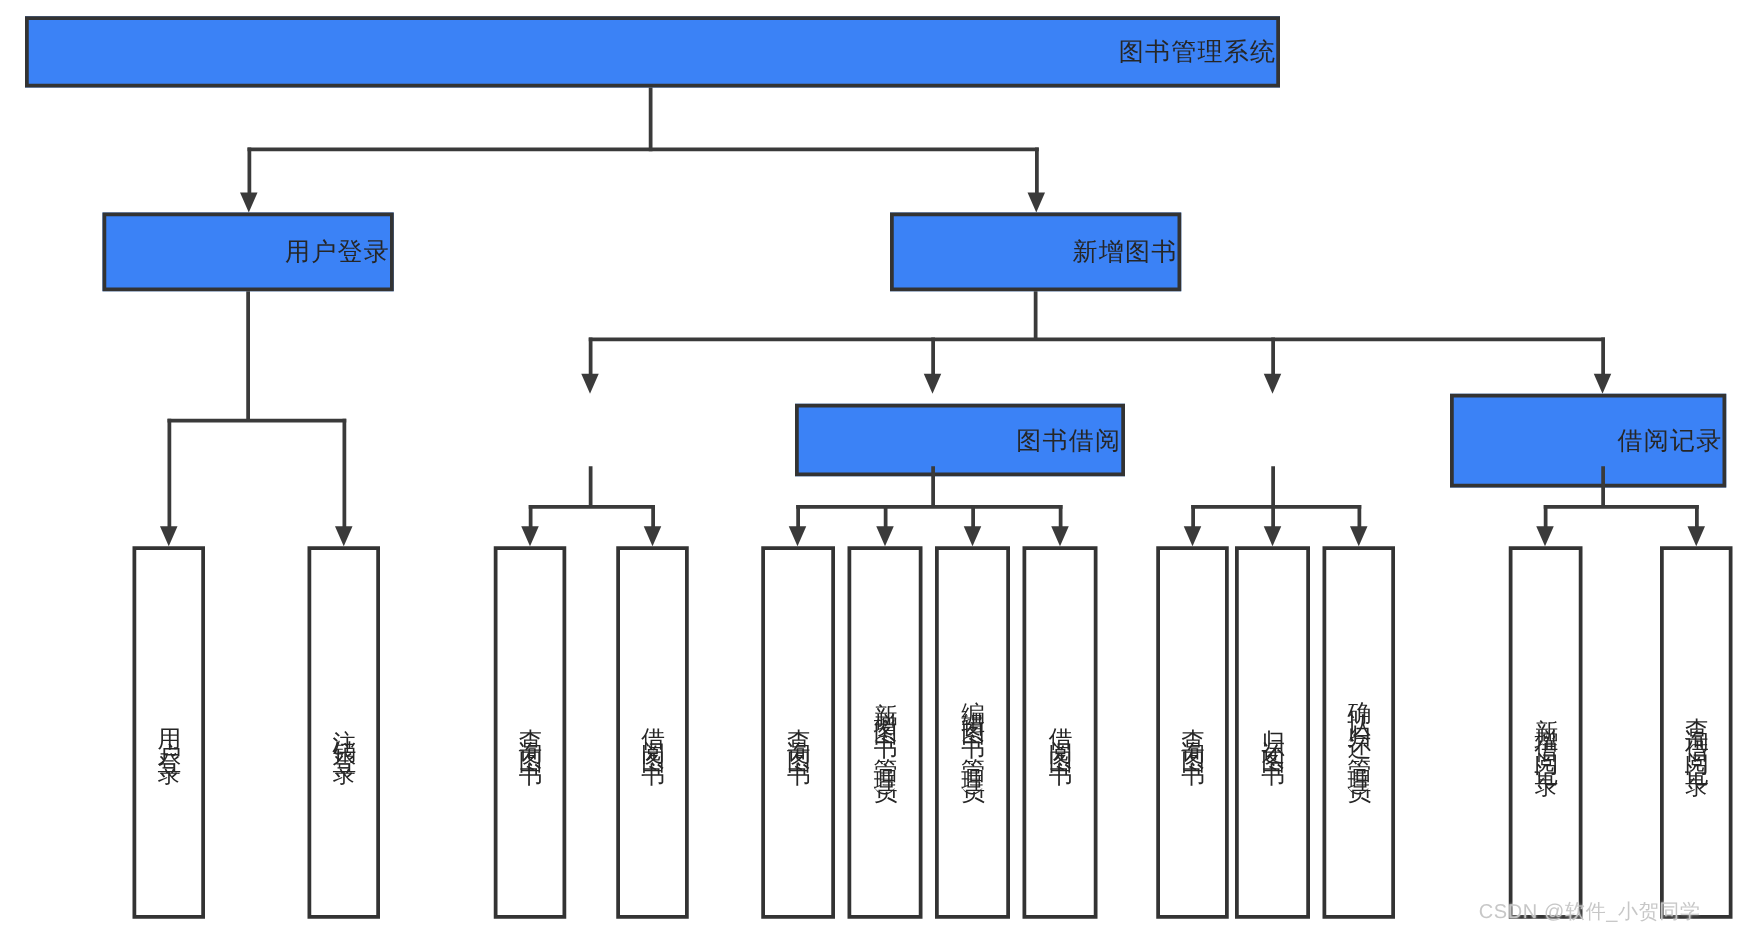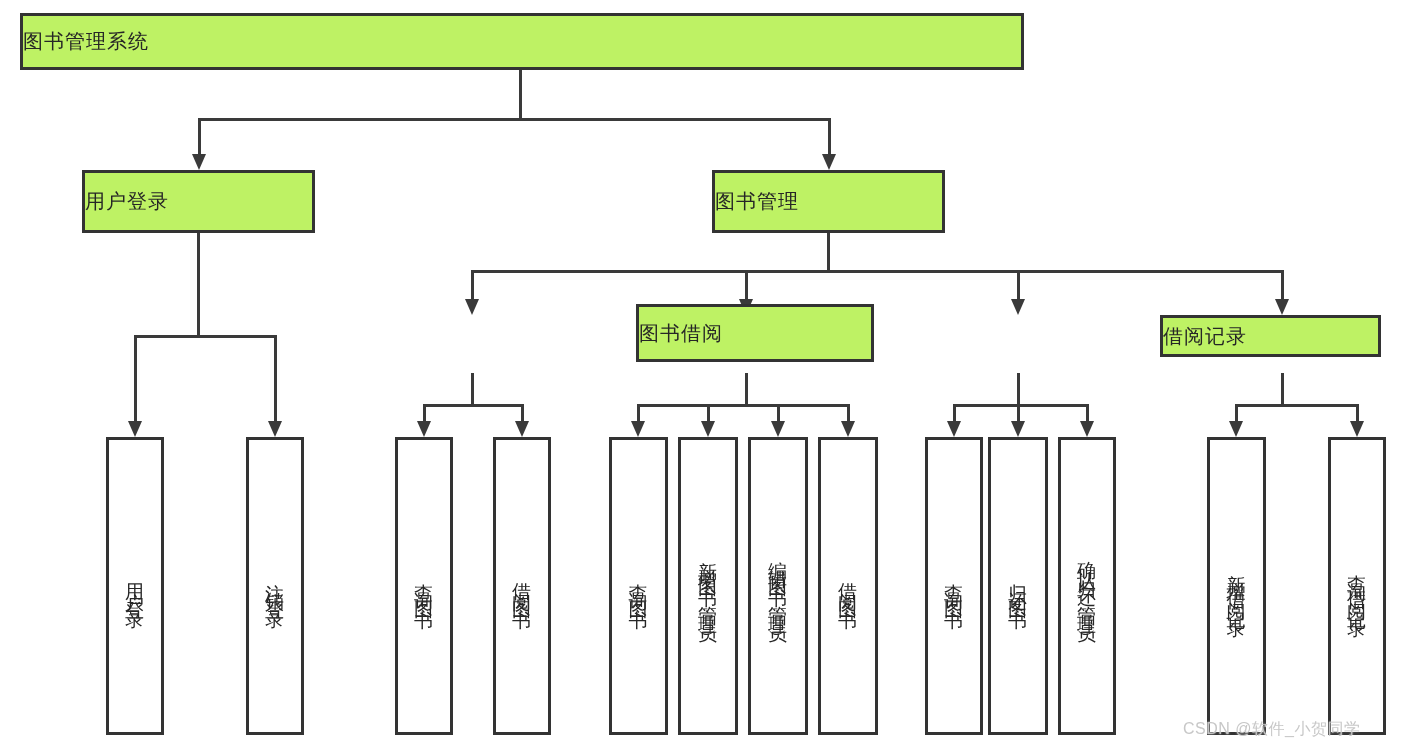--- a/index.html
+++ b/index.html
@@ -7,22 +7,22 @@
     position:relative;
     width:1405px;height:747px;
     background:#ffffff;
     font-family:"Liberation Sans", sans-serif;
     overflow:hidden;
   }
   .box{
     position:absolute;
     box-sizing:border-box;
     border:3px solid #333333;
-    background:#bef264;
-    display:flex;align-items:center;justify-content:flex-start;
+    background:#3b82f6;
+    display:flex;align-items:center;justify-content:flex-end;
     color:#262626;
     font-size:20px;
     letter-spacing:1px;
   }
   .vbox{
     position:absolute;
     box-sizing:border-box;
     border:3px solid #333333;
     background:#ffffff;
     display:flex;align-items:center;justify-content:center;
@@ -68,45 +68,45 @@
   <div class="h" style="left:198px;top:118px;width:633px;"></div>
   <div class="v" style="left:198px;top:118px;height:38px;"></div>
   <div class="arw" style="left:192px;top:154px;"></div>
   <div class="v" style="left:828px;top:118px;height:38px;"></div>
   <div class="arw" style="left:822px;top:154px;"></div>
 
   <div class="box" style="left:82px;top:170px;width:233px;height:63px;">
     <span>用户登录</span>
   </div>
   <div class="box" style="left:712px;top:170px;width:233px;height:63px;">
-    <span>图书管理</span>
+    <span>新增图书</span>
   </div>
 
   <div class="v" style="left:197px;top:233px;height:104px;"></div>
   <div class="h" style="left:134px;top:335px;width:143px;"></div>
   <div class="v" style="left:134px;top:335px;height:88px;"></div>
   <div class="arw" style="left:128px;top:421px;"></div>
   <div class="v" style="left:274px;top:335px;height:88px;"></div>
   <div class="arw" style="left:268px;top:421px;"></div>
 
   <div class="v" style="left:827px;top:233px;height:39px;"></div>
   <div class="h" style="left:471px;top:270px;width:813px;"></div>
   <div class="v" style="left:471px;top:270px;height:32px;"></div>
   <div class="arw" style="left:465px;top:299px;"></div>
   <div class="v" style="left:745px;top:270px;height:32px;"></div>
   <div class="arw" style="left:739px;top:299px;"></div>
   <div class="v" style="left:1017px;top:270px;height:32px;"></div>
   <div class="arw" style="left:1011px;top:299px;"></div>
   <div class="v" style="left:1281px;top:270px;height:32px;"></div>
   <div class="arw" style="left:1275px;top:299px;"></div>
 
-  <div class="box" style="left:636px;top:304px;width:238px;height:58px;">
+  <div class="box" style="left:636px;top:323px;width:264px;height:58px;">
     <span>图书借阅</span>
   </div>
-  <div class="box" style="left:1160px;top:315px;width:221px;height:42px;">
+  <div class="box" style="left:1160px;top:315px;width:221px;height:75px;">
     <span>借阅记录</span>
   </div>
 
   <div class="v" style="left:471px;top:373px;height:33px;"></div>
   <div class="h" style="left:423px;top:404px;width:101px;"></div>
   <div class="v" style="left:423px;top:404px;height:19px;"></div>
   <div class="arw" style="left:417px;top:421px;"></div>
   <div class="v" style="left:521px;top:404px;height:19px;"></div>
   <div class="arw" style="left:515px;top:421px;"></div>
 

